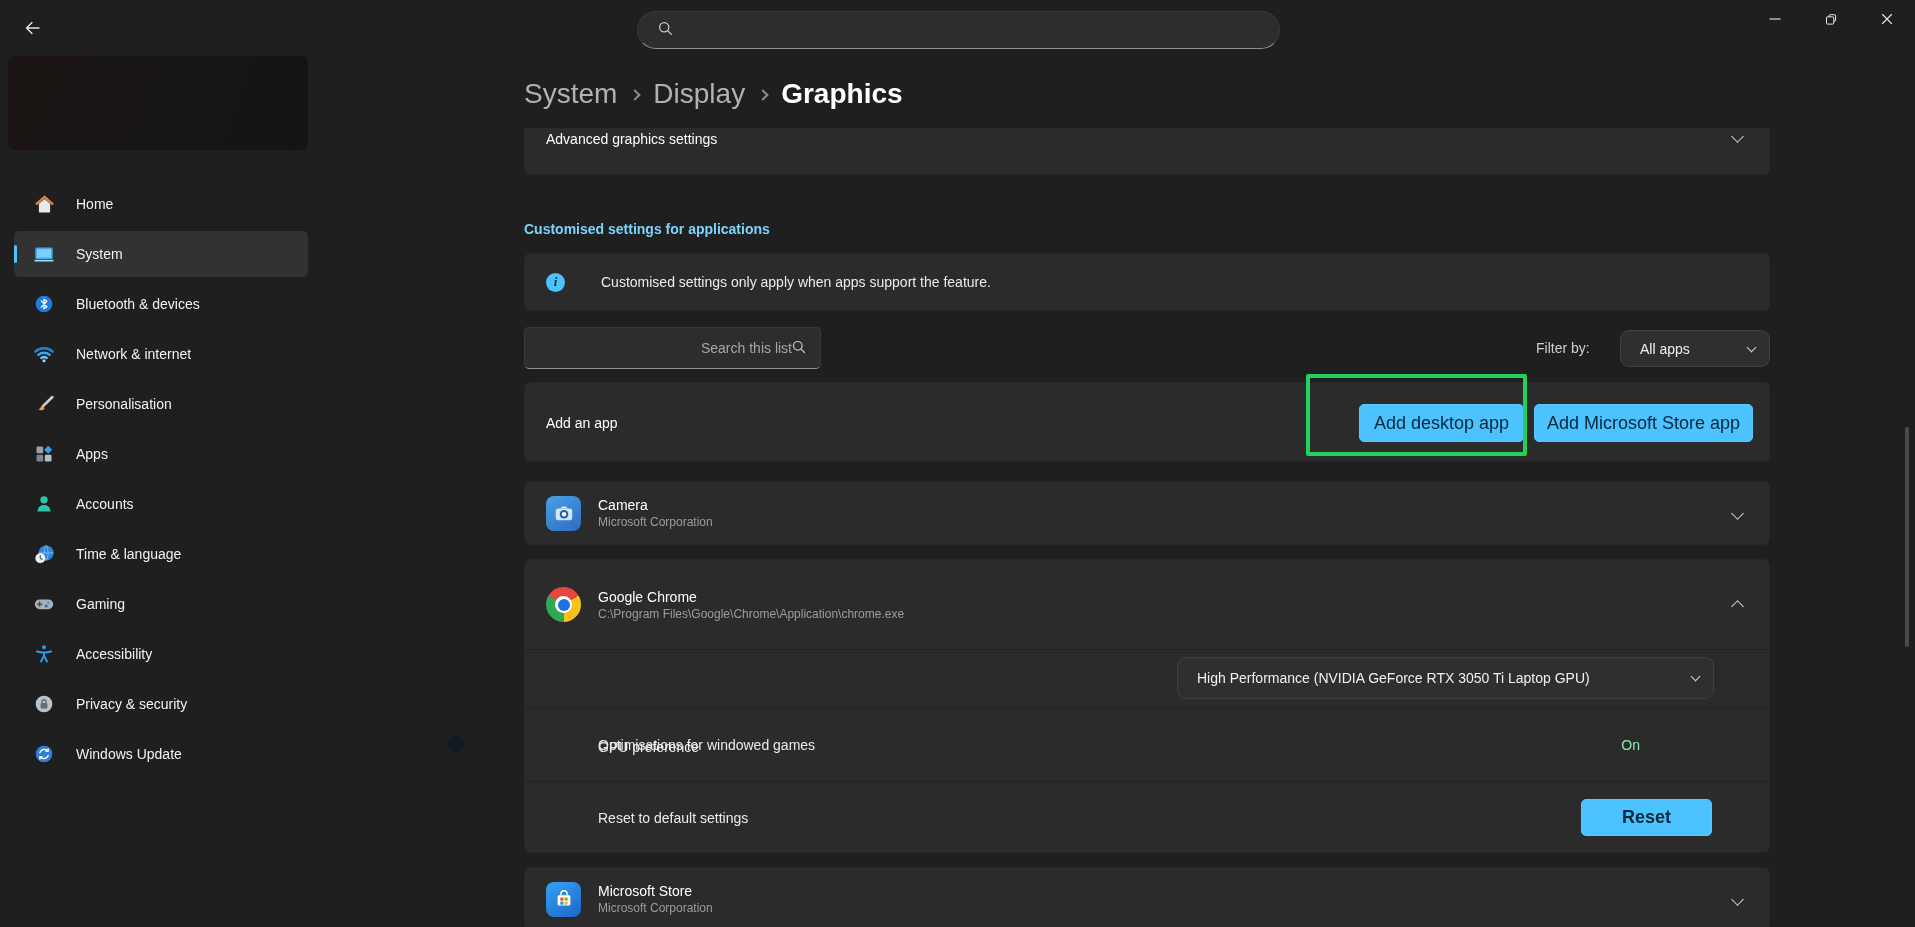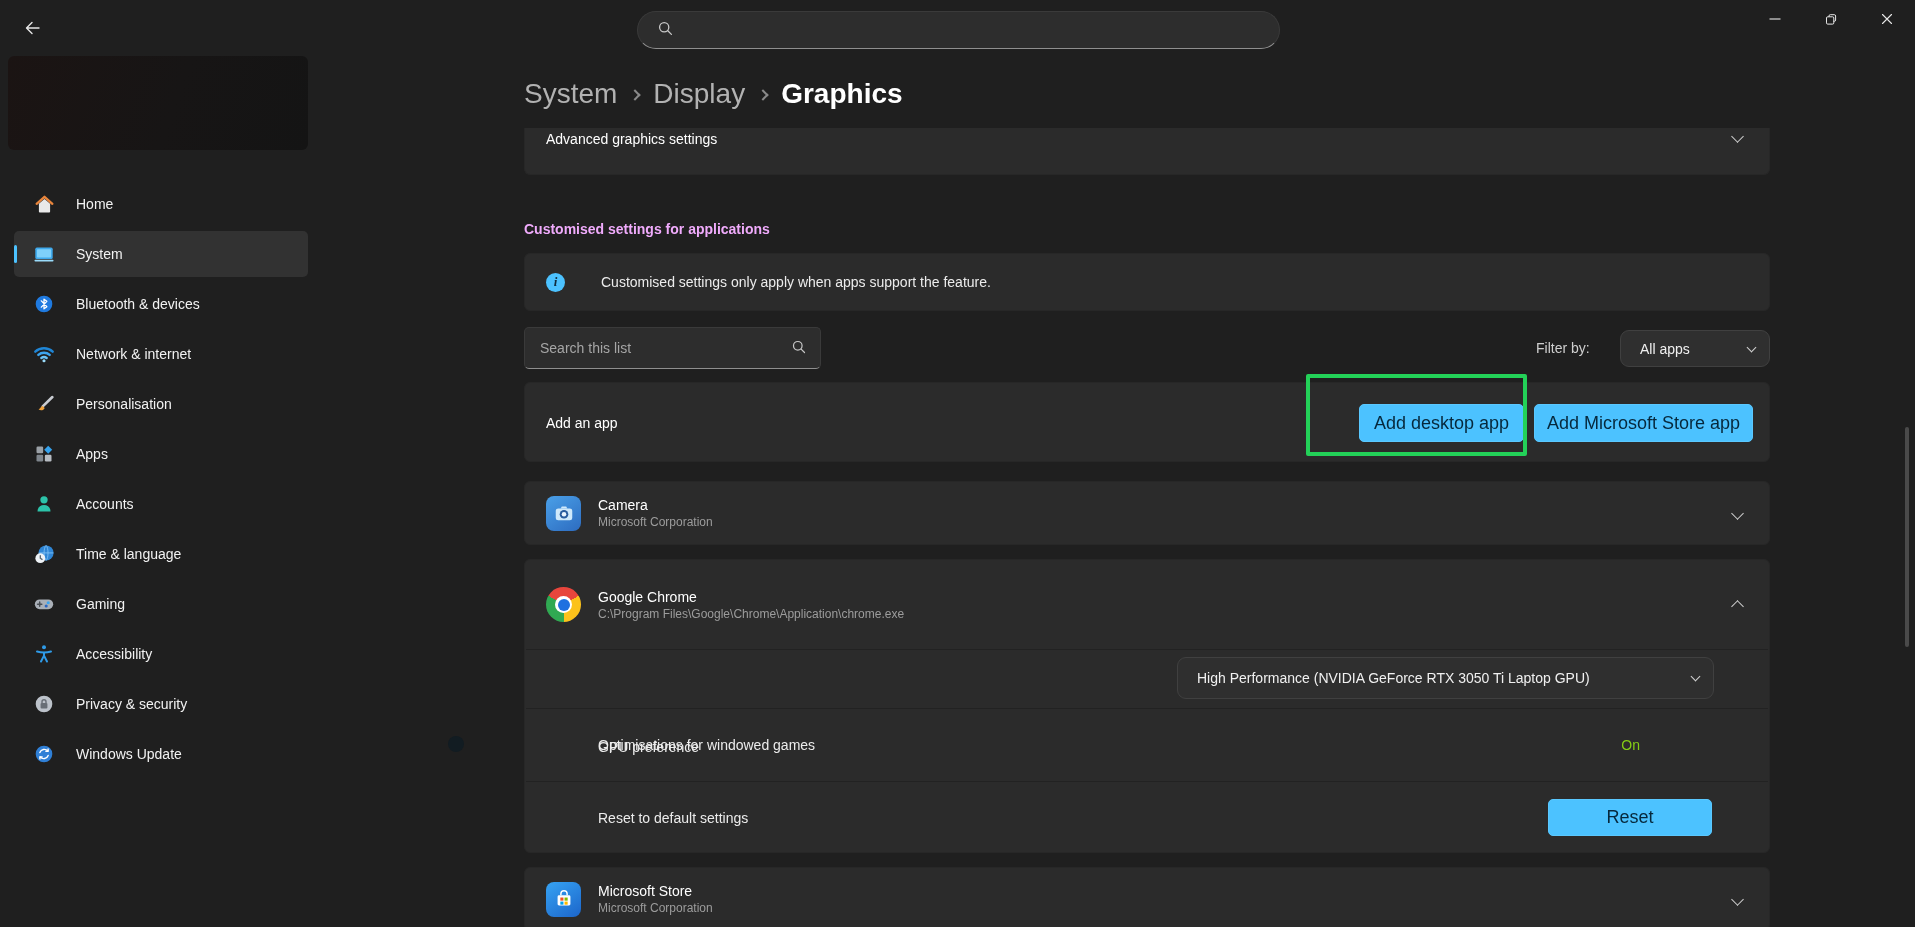--- a/index.html
+++ b/index.html
@@ -44,31 +44,31 @@
     border:1px solid #272727; border-radius:6px; }
 
   .chev { display:inline-block; width:9px; height:9px;
     border-right:1.6px solid #d2d2d2; border-bottom:1.6px solid #d2d2d2; }
   .chev.down { transform:rotate(45deg); }
   .chev.up { transform:rotate(-135deg); }
   .chev.sm { width:7px; height:7px; border-width:1.4px; }
   .crumb-sep { display:inline-block; width:8px; height:8px; margin-top:2px;
     border-right:2px solid #8a8a8a; border-top:2px solid #8a8a8a; transform:rotate(45deg); }
 
-  .section-heading { left:524px; top:221px; font-weight:700; font-size:14px; color:#f0abfc; }
+  .section-heading { left:524px; top:221px; font-weight:700; font-size:14px; color:#7dd3fc; }
 
   .info-dot { width:19px; height:19px; border-radius:50%; background:#4cc2ff; position:relative; flex:none; }
   .info-dot::after { content:"i"; position:absolute; inset:0; display:flex; align-items:center; justify-content:center;
     font:italic 700 13px "Liberation Serif",serif; color:#102c3d; }
 
   .list-search { left:524px; top:327px; width:297px; height:42px; background:#2d2d2d;
     border:1px solid #3a3a3a; border-bottom-color:#8f8f8f; border-radius:5px;
     display:flex; align-items:center; padding:0 14px 0 15px; }
   .list-search input { flex:1; background:transparent; border:none; outline:none;
-    color:#e6e6e6; font-size:14px; font-family:inherit; }
+    color:#e6e6e6; font-size:14px; font-family:inherit;text-align:right; }
   .list-search input::placeholder { color:#a6a6a6; }
 
   .filter-label { left:1536px; top:327px; height:42px; display:flex; align-items:center; color:#cfcfcf; }
   .dropdown { background:#2f2f2f; border:1px solid #404040; border-radius:9px;
     display:flex; align-items:center; justify-content:space-between; padding:0 14px 0 19px; color:#f0f0f0; }
 
   .acc-btn { background:#4cc2ff; color:#06283c; border:1px solid #5ac8ff; border-radius:5px;
     font-size:18px; font-family:inherit; display:flex; align-items:center; justify-content:center; }
 
   .app-icon-tile { width:35px; height:35px; border-radius:8px; flex:none;
@@ -348,28 +348,28 @@
   <span class="sub-label" style="top:69px; line-height:236px;">GPU preference</span>
   <div class="dropdown abs" style="left:652px; top:97px; width:537px; height:42px;">
     <span>High Performance (NVIDIA GeForce RTX 3050 Ti Laptop GPU)</span>
     <span class="chev down sm" style="margin-top:-3px;"></span>
   </div>
 
   <div class="divider" style="top:148px;"></div>
 
   
   <span class="sub-label" style="top:177px;">Optimisations for windowed games</span>
-  <span class="abs" style="right:129px; top:177px; color:#84cc16;">On</span>
+  <span class="abs" style="right:129px; top:177px; color:#86efac;">On</span>
   <span class="toggle abs" style="right:57px; top:172px;"></span>
 
   <div class="divider" style="top:221px;"></div>
 
   
   <span class="sub-label" style="top:250px;">Reset to default settings</span>
-  <button class="acc-btn abs" style="right:57px; top:239px; width:164px; height:37px;">Reset</button>
+  <button class="acc-btn abs" style="right:57px; top:239px; width:131px; height:37px;font-weight:bold;">Reset</button>
 </div>
 
 <div class="card" style="top:867px; height:64px; display:flex; align-items:center; padding-left:21px; gap:17px;">
   <span class="app-icon-tile tile-store">
     <svg width="22" height="22" viewBox="0 0 24 24">
         <path d="M8.6 8 V6.4 a3.4 3.4 0 0 1 6.8 0 V8" stroke="#ffffff" stroke-width="1.6" fill="none"></path>
         <rect x="5" y="8" width="14" height="11" rx="1.6" fill="#ffffff"></rect>
         <rect x="8" y="10.4" width="3.4" height="3.4" fill="#f25022"></rect>
         <rect x="12.6" y="10.4" width="3.4" height="3.4" fill="#7fba00"></rect>
         <rect x="8" y="14.8" width="3.4" height="3.4" fill="#00a4ef"></rect>

